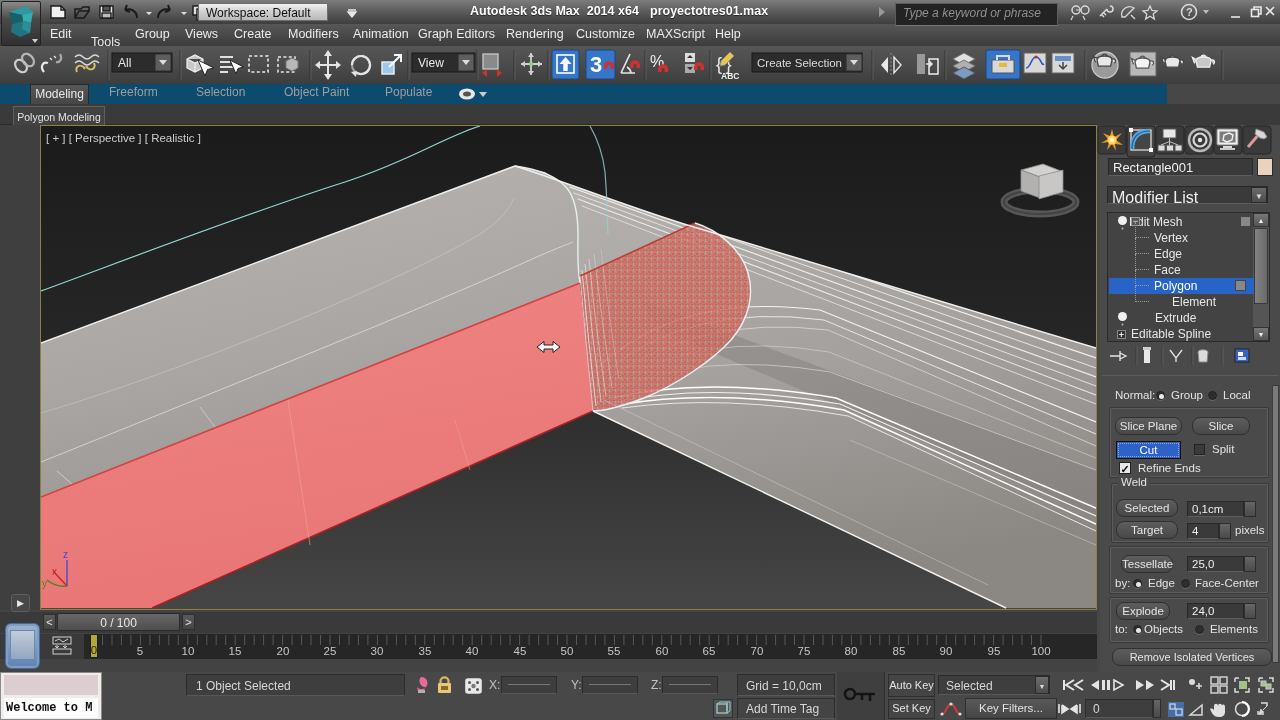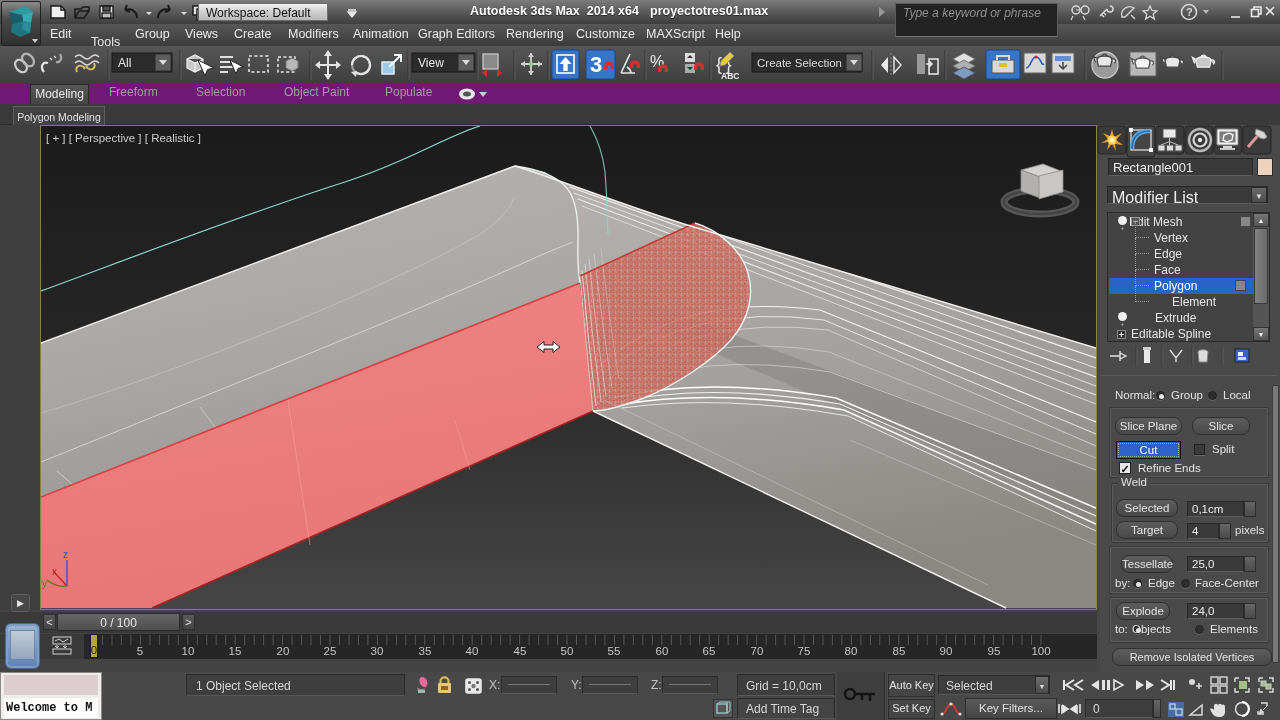--- a/index.html
+++ b/index.html
@@ -5,26 +5,26 @@
 font-family:"Liberation Sans",sans-serif;-webkit-font-smoothing:antialiased;}
 *{box-sizing:border-box}
 .abs{position:absolute}
 #root{position:relative;width:1280px;height:720px}
 
 #titlebar{left:0;top:0;width:1280px;height:24px;background:linear-gradient(#7c7c7c,#575757 55%,#3e3e3e)}
 #menubar{left:0;top:24px;width:1280px;height:22px;background:linear-gradient(#575757,#3c3c3c)}
 .menuitem{position:absolute;top:3px;color:#eaeaea;font-size:12.5px}
 #logo{left:1px;top:1px;width:40px;height:45px;background:linear-gradient(#8a8a8a,#4a4a4a 40%,#303030);border:1px solid #222;border-radius:2px;z-index:5}
 #wscombo{left:198px;top:3px;width:130px;height:18px;background:linear-gradient(#f2f2f2,#cfcfcf 50%,#b9b9b9);border:1px solid #6e6e6e;color:#111;font-size:12px;padding:2px 0 0 7px}
-#searchbox{left:895px;top:3px;width:163px;height:34px;background:#232323;border:1px solid #5c5c5c;border-bottom-color:#777;color:#909090;font-style:italic;font-size:12px;padding:2px 0 0 7px}
+#searchbox{left:895px;top:3px;width:163px;height:23px;background:#232323;border:1px solid #5c5c5c;border-bottom-color:#777;color:#909090;font-style:italic;font-size:12px;padding:2px 0 0 7px}
 .ttl{position:absolute;top:4px;color:#fff;font-weight:bold;font-size:12.5px;text-shadow:0 1px 1px #222}
 
 #toolbar{left:0;top:46px;width:1280px;height:38px;background:linear-gradient(#565656,#4a4a4a 55%,#3d3d3d)}
 
-#ribbon{left:0;top:84px;width:1280px;height:20px;background:#701a75}
+#ribbon{left:0;top:84px;width:1167px;height:20px;background:#0c4a6e}
 #polyrow{left:0;top:104px;width:1280px;height:21px;background:#3a3a3a;border-bottom:1px solid #2c2c2c}
 .rtab{position:absolute;top:1px;font-size:12px;color:#9d9d9d}
 #modtab{left:30px;top:0;width:59px;height:20px;background:linear-gradient(#575757,#464646);border:1px solid #2a2a2a;border-bottom:none;color:#e8e8e8;font-size:12px;text-align:center;padding-top:2px}
 #polytab{left:13px;top:2px;width:92px;height:19px;border:1px solid #5e5e5e;border-bottom:none;background:#424242;color:#e2e2e2;font-size:10.5px;text-align:center;padding-top:4px;white-space:nowrap}
 
 #leftstrip{left:0;top:125px;width:40px;height:487px;background:#3f3f3f}
 
 #vp{left:40px;top:125px;width:1057px;height:485px;border:1px solid #8d8140;background:#222}
 
 #rpanel{left:1100px;top:125px;width:180px;height:547px;background:#4a4a4a}
@@ -539,21 +539,21 @@
     <div class="plbl" style="left:48px;top:452px">Edge</div>
     <div class="radio" style="left:81px;top:454px"></div>
     <div class="plbl" style="left:95px;top:452px">Face-Center</div>
 
     <div class="gbox" style="left:9px;top:472px;width:160px;height:46px"></div>
     <div class="pbtn" style="left:16px;top:477px;width:54px;height:18px">Explode</div>
     <div class="pfield" style="left:87px;top:478px;width:57px;height:16px">24,0</div>
     <div class="spin" style="left:144px;top:478px;height:16px"></div>
     <div class="plbl" style="left:15px;top:498px">to:</div>
     <div class="radio on" style="left:33px;top:500px"></div>
-    <div class="plbl" style="left:32px;top:498px">Objects</div>
+    <div class="plbl" style="left:44px;top:498px">Objects</div>
     <div class="radio" style="left:95px;top:500px"></div>
     <div class="plbl" style="left:110px;top:498px">Elements</div>
     <div class="pbtn" style="left:12px;top:523px;width:160px;height:18px;font-size:11px">Remove Isolated Vertices</div>
     <div class="abs" style="left:172px;top:260px;width:7px;height:278px;background:#7a7a7a;border:1px solid #3c3c3c"></div>
   </div>
   <div class="abs" id="botarea">
     <div class="abs" style="left:0;top:2px;width:1097px;height:21px;background:#3a3a3a"></div>
     <div class="sbtn" style="left:43px;top:4px;width:13px;height:16px;font-size:11px;padding-top:1px">&lt;</div>
     <div class="abs" style="left:57px;top:3px;width:123px;height:18px;background:linear-gradient(#676767,#4e4e4e);border:1px solid #2c2c2c;border-radius:2px;color:#e8e8e8;font-size:12px;text-align:center;padding-top:2px">0 / 100</div>
     <div class="sbtn" style="left:182px;top:4px;width:13px;height:16px;font-size:11px;padding-top:1px">&gt;</div>

